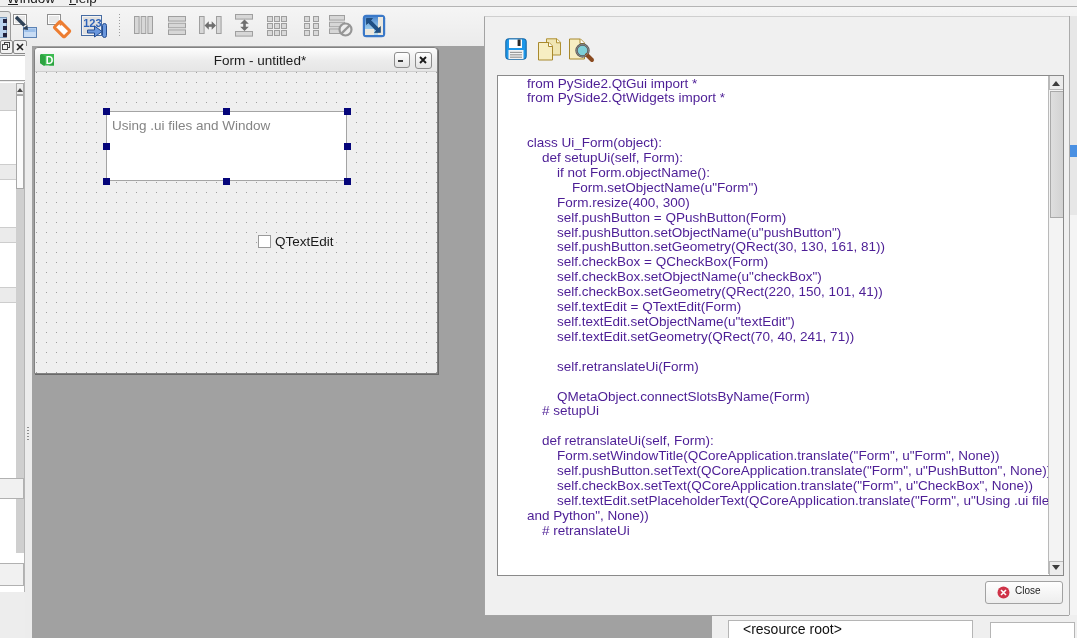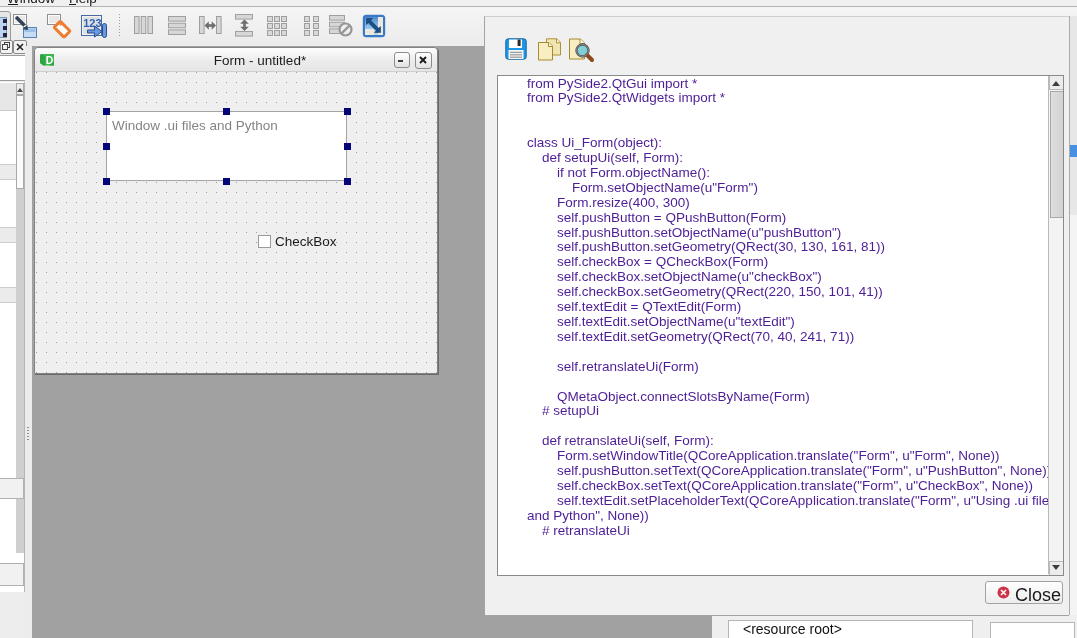--- a/index.html
+++ b/index.html
@@ -187,34 +187,34 @@
   <svg class="abs" style="left:1px;top:24px;" width="401" height="301">
     <defs>
         <pattern id="dots" width="10" height="10" patternUnits="userSpaceOnUse">
           <rect x="0" y="0" width="1" height="1" fill="#9f9f9f"></rect>
         </pattern>
       </defs>
     <rect width="401" height="301" fill="url(#dots)"></rect>
   </svg>
 
   <div class="abs" style="left:71px;top:63px;width:241px;height:70px;background:#fff;border:1px solid #a4a4a4;box-sizing:border-box;"></div>
-  <div class="abs" style="left:77px;top:70px;font-size:13.5px;color:#848484;">Window .ui files and Python</div>
+  <div class="abs" style="left:77px;top:70px;font-size:13.5px;color:#848484;">Using .ui files and Window</div>
 
   <div class="abs" style="left:68px;top:60px;width:7px;height:7px;background:#05057a;"></div>
   <div class="abs" style="left:188px;top:60px;width:7px;height:7px;background:#05057a;"></div>
   <div class="abs" style="left:309px;top:60px;width:7px;height:7px;background:#05057a;"></div>
   <div class="abs" style="left:68px;top:95px;width:7px;height:7px;background:#05057a;"></div>
   <div class="abs" style="left:309px;top:95px;width:7px;height:7px;background:#05057a;"></div>
   <div class="abs" style="left:68px;top:130px;width:7px;height:7px;background:#05057a;"></div>
   <div class="abs" style="left:188px;top:130px;width:7px;height:7px;background:#05057a;"></div>
   <div class="abs" style="left:309px;top:130px;width:7px;height:7px;background:#05057a;"></div>
 
 
   <div class="abs" style="left:223px;top:187px;width:11px;height:11px;background:#fff;border:1px solid #9a9a9a;"></div>
-  <div class="abs" style="left:240px;top:186px;font-size:13.5px;color:#1a1a1a;">CheckBox</div>
+  <div class="abs" style="left:240px;top:186px;font-size:13.5px;color:#1a1a1a;">QTextEdit</div>
 </div>
 
 <div class="abs" style="left:1069px;top:16px;width:8px;height:600px;background:#e7e7e7;border-left:1px solid #ababab;box-sizing:border-box;"></div>
 <div class="abs" style="left:1070px;top:145px;width:7px;height:12px;background:#4a90e2;"></div>
 <div class="abs" style="left:1070px;top:215px;width:7px;height:400px;background:#f4f4f4;"></div>
 
 <div class="abs" style="left:712px;top:615px;width:365px;height:23px;background:#efefef;"></div>
 <div class="abs" style="left:728px;top:620px;width:243px;height:18px;background:#ffffff;border:1px solid #b5b5b5;"></div>
 <div class="abs" style="left:743px;top:621px;font-size:14px;color:#101010;">&lt;resource root&gt;</div>
 <div class="abs" style="left:990px;top:622px;width:83px;height:16px;background:#ffffff;border:1px solid #b5b5b5;"></div>
@@ -283,14 +283,14 @@
     <div class="abs" style="right:0;bottom:0;width:14px;height:14px;background:#ececec;border-left:1px solid #b9b9b9;border-top:1px solid #b9b9b9;box-sizing:border-box;"></div>
     <div class="abs" style="right:3px;bottom:5px;width:0;height:0;border-left:4px solid transparent;border-right:4px solid transparent;border-top:5px solid #3c3c3c;"></div>
     <div class="abs" style="right:0;top:15px;width:13px;height:127px;background:linear-gradient(90deg,#dedede,#d2d2d2);border:1px solid #a9a9a9;border-right:none;box-sizing:border-box;"></div>
   </div>
 
   <div class="abs" style="left:500px;top:564px;width:78px;height:23px;background:linear-gradient(#fefefe,#ededed);border:1px solid #a2a2a2;border-radius:3px;box-sizing:border-box;"></div>
   <svg class="abs" style="left:512px;top:569px;" width="13" height="13" viewBox="0 0 13 13">
     <circle cx="6.5" cy="6.5" r="6" fill="#cf3348"></circle>
     <path d="M4 4 L9 9 M9 4 L4 9" stroke="#fff" stroke-width="1.6"></path>
   </svg>
-  <div class="abs" style="left:530px;top:568px;font-size:18px;color:#1a1a1a;">Close</div>
+  <div class="abs" style="left:530px;top:568px;font-size:10px;color:#1a1a1a;">Close</div>
 </div>
 
 </body></html>

